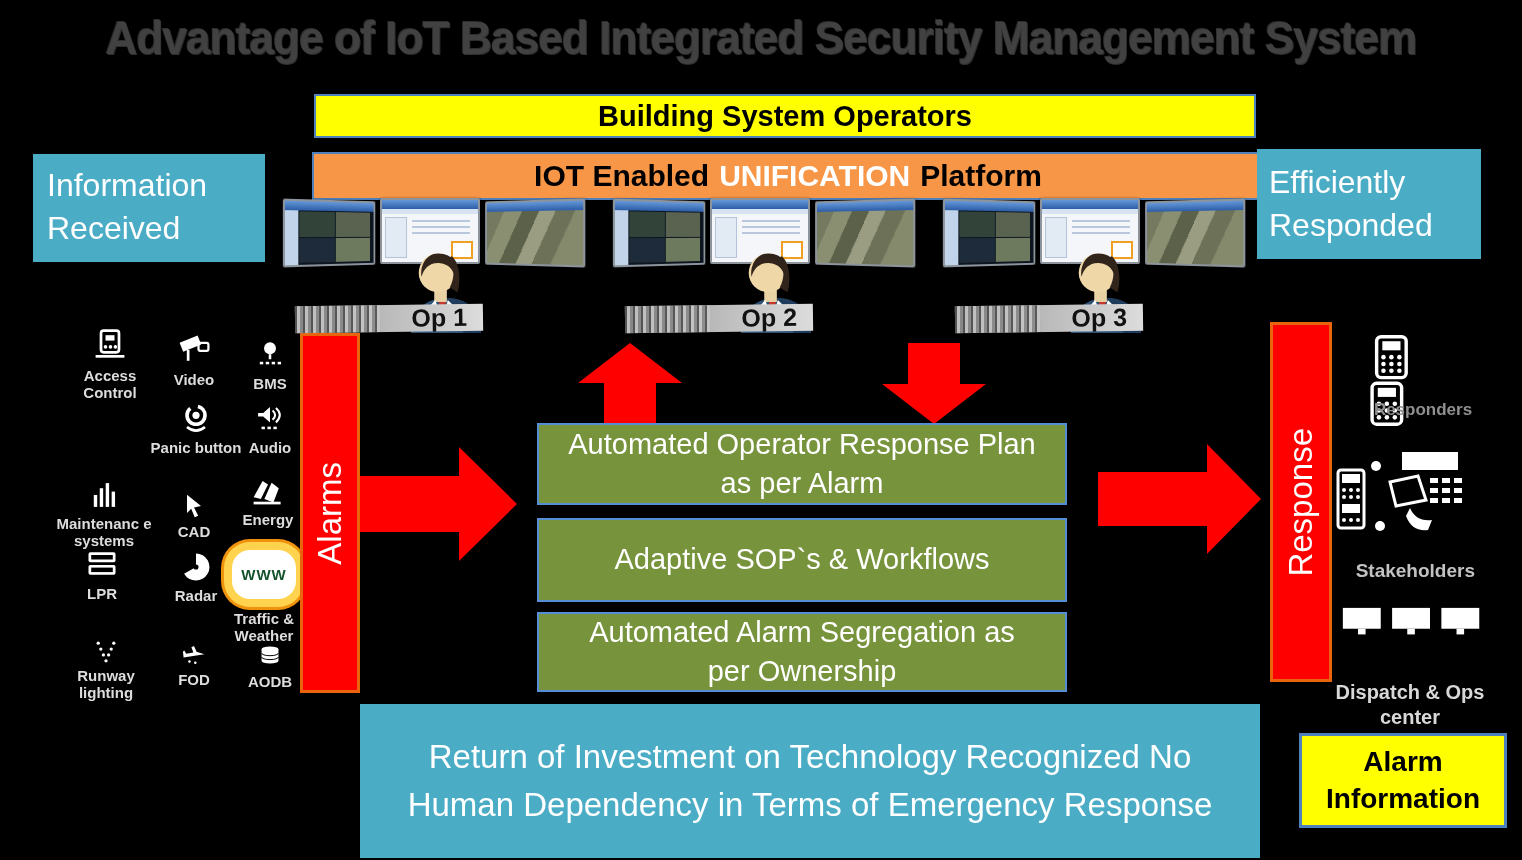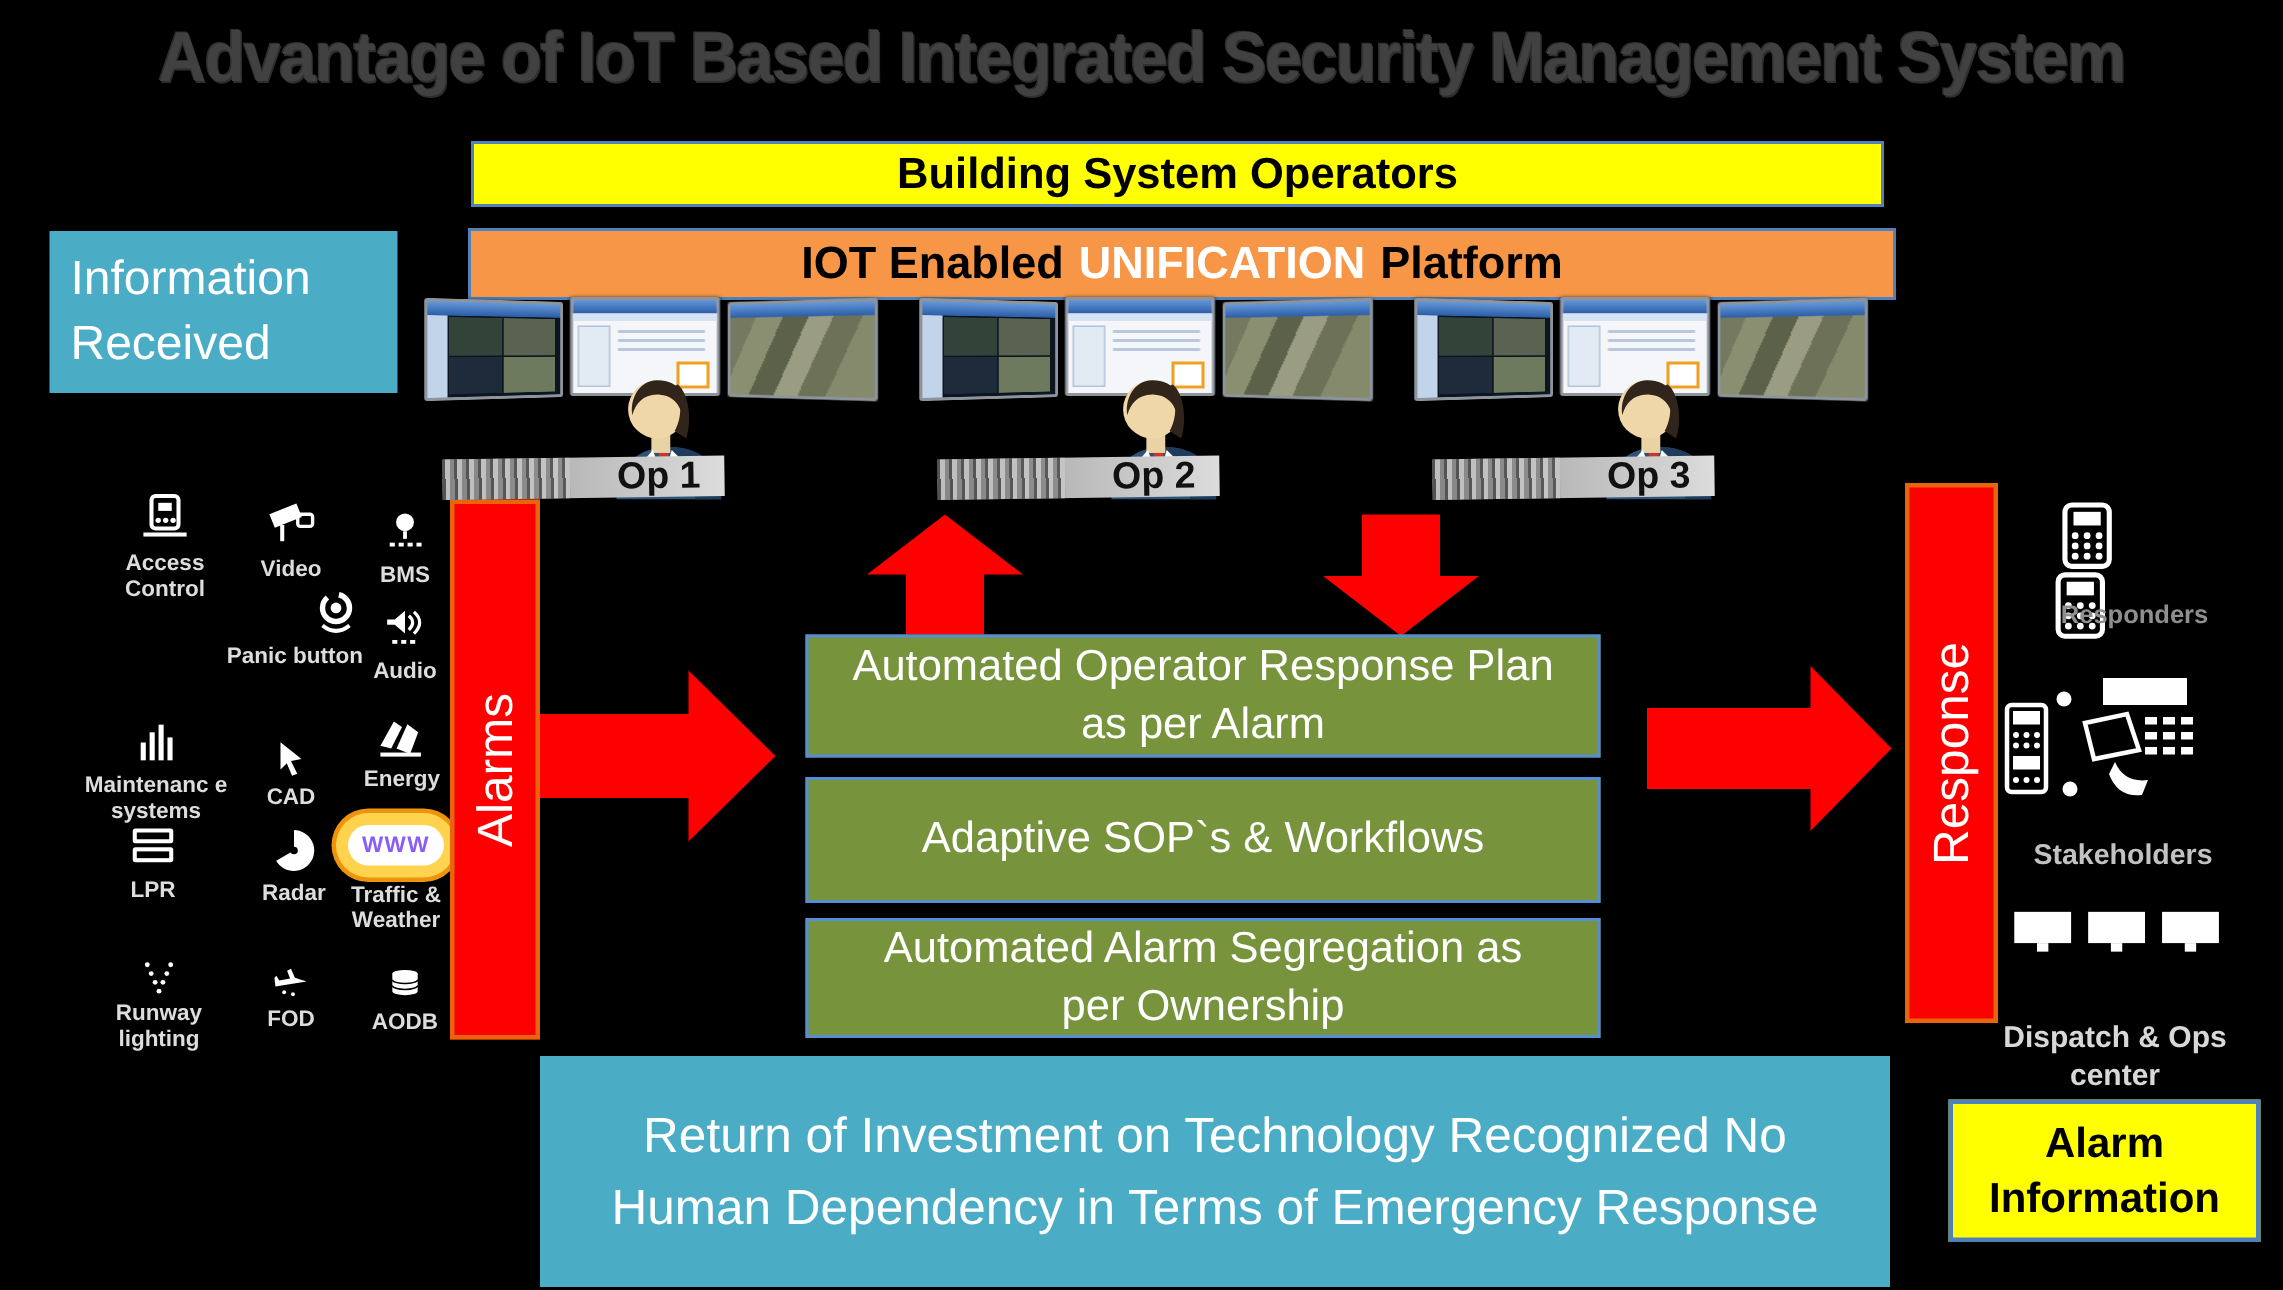--- a/index.html
+++ b/index.html
@@ -46,21 +46,21 @@
         background:linear-gradient(90deg,#9b9b9b,#dcdcdc);transform:rotate(-.8deg);
         display:flex;align-items:center;justify-content:flex-end;padding-right:16px;
         font-size:25px;font-weight:800;color:#111;}
   .desk .noise{position:absolute;left:0;top:0;width:45%;height:100%;opacity:.75;
         background:repeating-linear-gradient(90deg,#3a3a3a 0 2px,#c9c9c9 2px 5px,#808080 5px 8px);}
 
   
   .cell{display:flex;flex-direction:column;align-items:center;gap:3px;width:92px;text-align:center;}
   .cell .lbl{font-size:15px;font-weight:700;color:#ddd;line-height:1.15;}
   .cell svg{display:block;}
-  .www-cloud{background:#fff;border-radius:18px;padding:5px 9px;color:#8b5cf6;font-weight:800;
+  .www-cloud{background:#fff;border-radius:18px;padding:16px 9px;color:#14532d;font-weight:800;
              font-size:15px;letter-spacing:1px;box-shadow:0 0 0 8px #FFD34D,0 0 0 11px #F0930C;
              margin:10px 0 8px 0;}
   .narrow{width:64px;}
 
   
   .redbar{background:#FE0000;border:3px solid #E8650D;display:flex;align-items:center;justify-content:center;}
   .redbar span{writing-mode:vertical-rl;transform:rotate(180deg);color:#fff;font-size:33px;}
   #alarms-bar{left:300px;top:333px;width:60px;height:360px;}
   #response-bar{left:1270px;top:322px;width:62px;height:360px;}
   .shaft{background:#FE0000;}
@@ -94,20 +94,21 @@
     <span>Building System Operators</span>
   </div>
 
   <div class="abs banner" id="plat-banner">
     <span>IOT Enabled</span>
     <span class="hl">UNIFICATION</span>
     <span>Platform</span>
   </div>
 
   <div class="abs tealbox" id="info-box">Information Received</div>
+  <div class="abs tealbox" id="eff-box">Efficiently Responded</div>
 
   <div class="abs ws" style="left:283px;top:198px;">
     <div class="mon cctv">
         <div class="tb"></div>
         <div class="side"></div>
       <div class="cc" style="left:14px;top:10px;width:36px;height:25px;background:#32433a;"></div>
       <div class="cc" style="left:51px;top:10px;width:37px;height:25px;background:#5a6350;"></div>
       <div class="cc" style="left:14px;top:36px;width:36px;height:24px;background:#1e2b3a;"></div>
       <div class="cc" style="left:51px;top:36px;width:37px;height:24px;background:#6d7a5e;"></div>
     </div>
@@ -245,21 +246,21 @@
           <circle cx="20" cy="12" r="7" fill="#fff"></circle>
           <rect x="18.5" y="19" width="3" height="6" fill="#fff"></rect>
           <rect x="8" y="28" width="4" height="3" fill="#fff"></rect>
           <rect x="15" y="28" width="4" height="3" fill="#fff"></rect>
           <rect x="22" y="28" width="4" height="3" fill="#fff"></rect>
           <rect x="29" y="28" width="4" height="3" fill="#fff"></rect>
         </svg>
       </span>
     <div class="lbl">BMS</div>
   </div>
-  <div class="abs cell" style="left:150px;top:390px;align-items:flex-end;">
+  <div class="abs cell" style="left:150px;top:400px;">
     <span>
         <svg width="36" height="36" viewBox="0 0 40 40">
           <circle cx="20" cy="17" r="10" fill="none" stroke="#fff" stroke-width="4" stroke-dasharray="40 9"></circle>
           <circle cx="20" cy="17" r="4" fill="#fff"></circle>
           <path d="M10 30 q10 8 20 0" stroke="#fff" stroke-width="3" fill="none"></path>
         </svg>
       </span>
     <div class="lbl">Panic button</div>
   </div>
   <div class="abs cell" style="left:224px;top:402px;">

